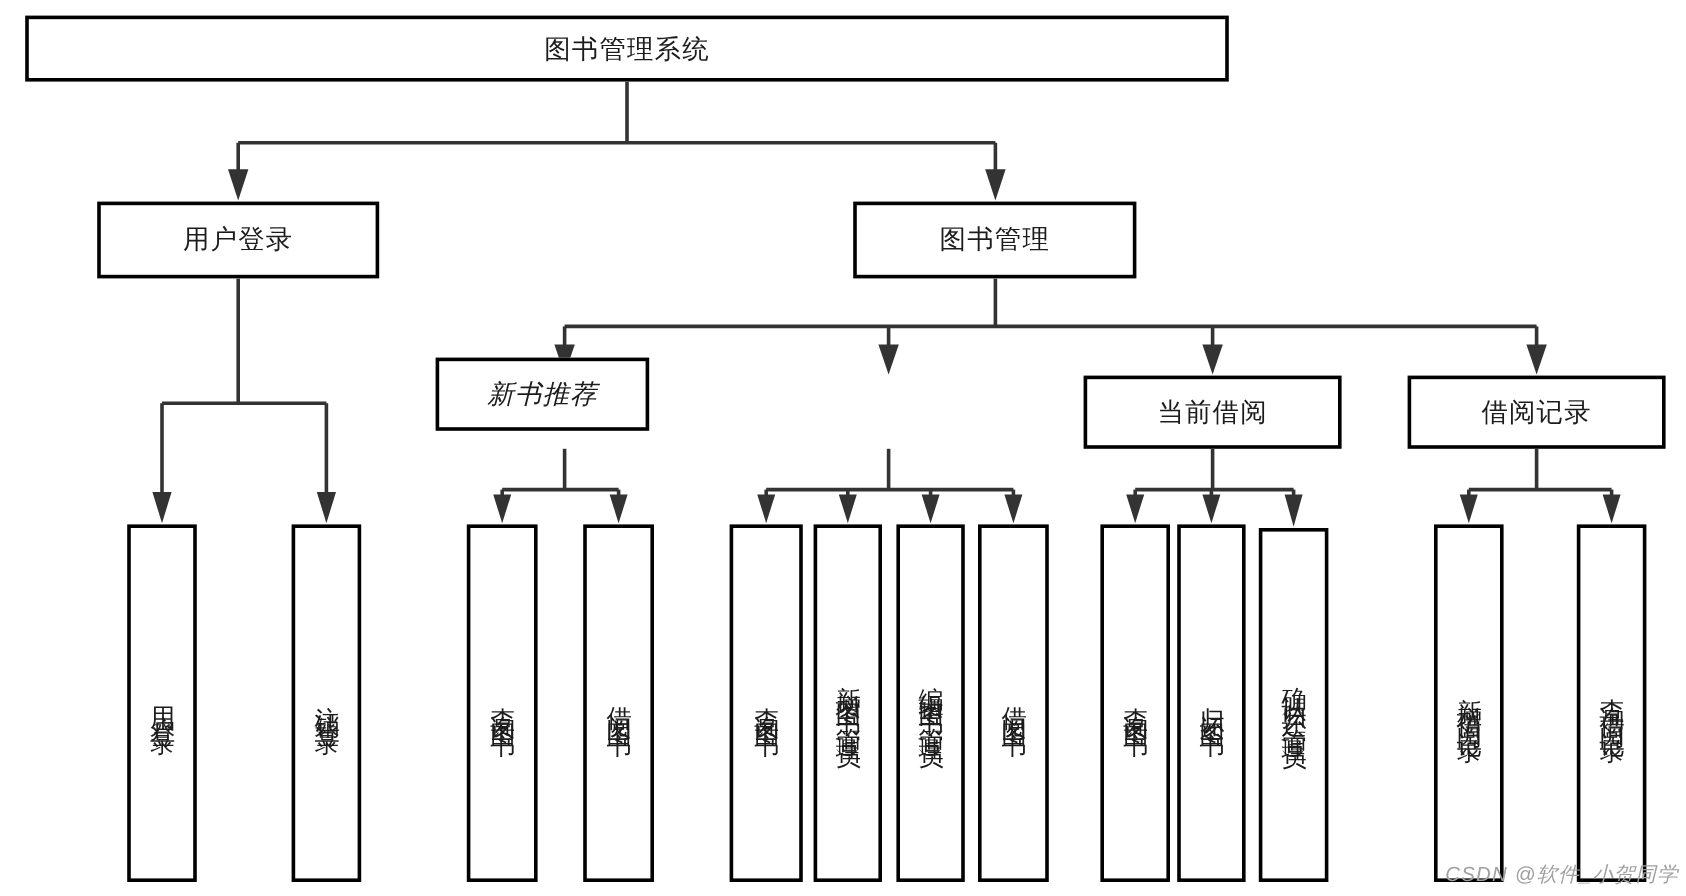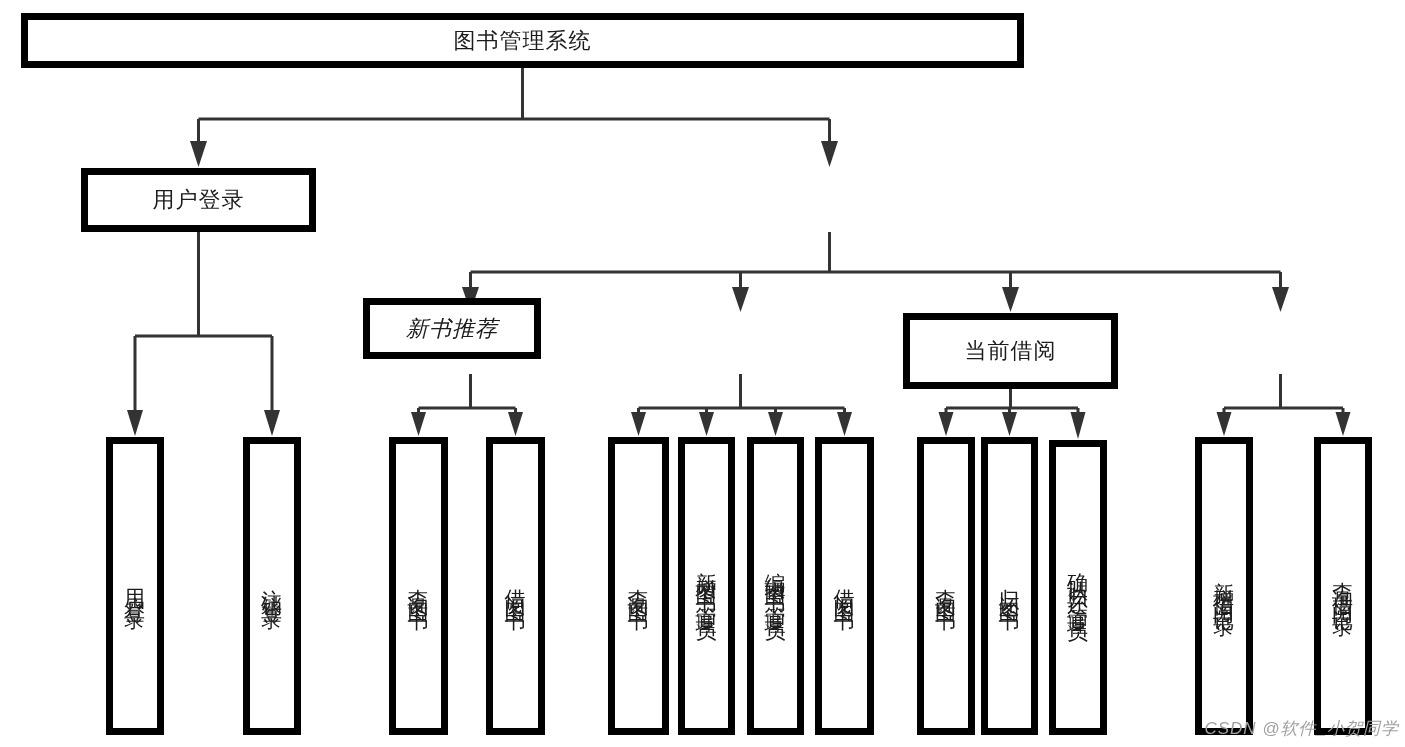--- a/index.html
+++ b/index.html
@@ -16,21 +16,21 @@
     overflow: hidden;
   }
   #connectors {
     position: absolute;
     left: 0; top: 0;
     width: 1405px; height: 747px;
   }
   .box {
     position: absolute;
     box-sizing: border-box;
-    border: 7px solid #000000;
+    border: 3px solid #000000;
     background: #ffffff;
     color: #1c1c1c;
     display: flex;
     align-items: center;
     justify-content: center;
     text-align: center;
   }
   .h-box { font-size: 22px; letter-spacing: 1px; }
   .root-box { left: 21px; top: 13px; width: 1003px; height: 55px; }
   .leaf-box {
@@ -136,26 +136,32 @@
     </g>
   </svg>
 
   <div class="box h-box root-box">
     <span>图书管理系统</span>
   </div>
 
   <div class="box h-box" style="left:81px; top:168px; width:235px; height:64px;">
     <span>用户登录</span>
   </div>
+  <div class="box h-box" style="left:711px; top:168px; width:236px; height:64px;">
+    <span>图书管理</span>
+  </div>
 
   <div class="box h-box" style="left:363px; top:298px; width:178px; height:61px;font-style:italic;">
     <span>新书推荐</span>
   </div>
-  <div class="box h-box" style="left:903px; top:313px; width:215px; height:76px;">
+  <div class="box h-box" style="left:903px; top:313px; width:215px; height:61px;">
     <span>当前借阅</span>
+  </div>
+  <div class="box h-box" style="left:1173px; top:313px; width:215px; height:61px;">
+    <span>借阅记录</span>
   </div>
 
   <div class="box leaf-box" style="left:106px; width:58px;">
     <span>用户登录</span>
   </div>
   <div class="box leaf-box" style="left:243px; width:58px;">
     <span>注销登录</span>
   </div>
 
   <div class="box leaf-box" style="left:389px; width:59px;">

